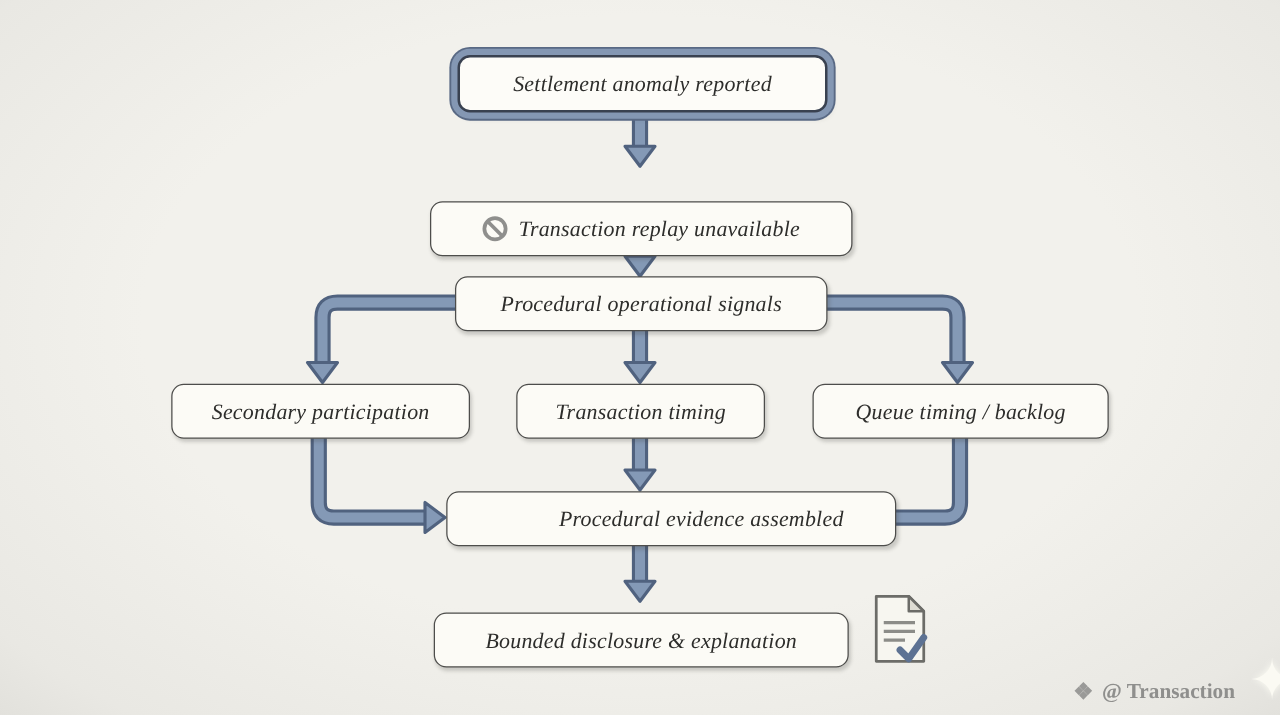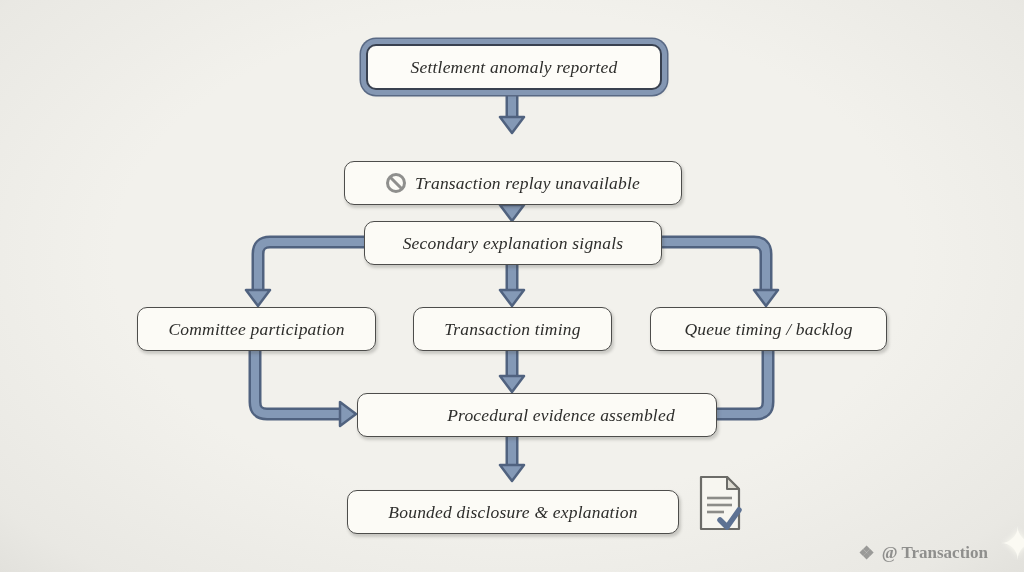--- a/index.html
+++ b/index.html
@@ -137,25 +137,25 @@
   <div class="node node-start" id="box-settlement">
     <span>Settlement anomaly reported</span>
   </div>
 
   <div class="node" id="box-replay">
     <span class="prohibited"></span>
     <span>Transaction replay unavailable</span>
   </div>
 
   <div class="node" id="box-signals">
-    <span>Secondary explanation signals</span>
+    <span>Procedural operational signals</span>
   </div>
 
   <div class="node" id="box-committee">
-    <span>Committee participation</span>
+    <span>Secondary participation</span>
   </div>
 
   <div class="node" id="box-ratification">
     <span>Transaction timing</span>
   </div>
 
   <div class="node" id="box-queue">
     <span>Queue timing / backlog</span>
   </div>
 

